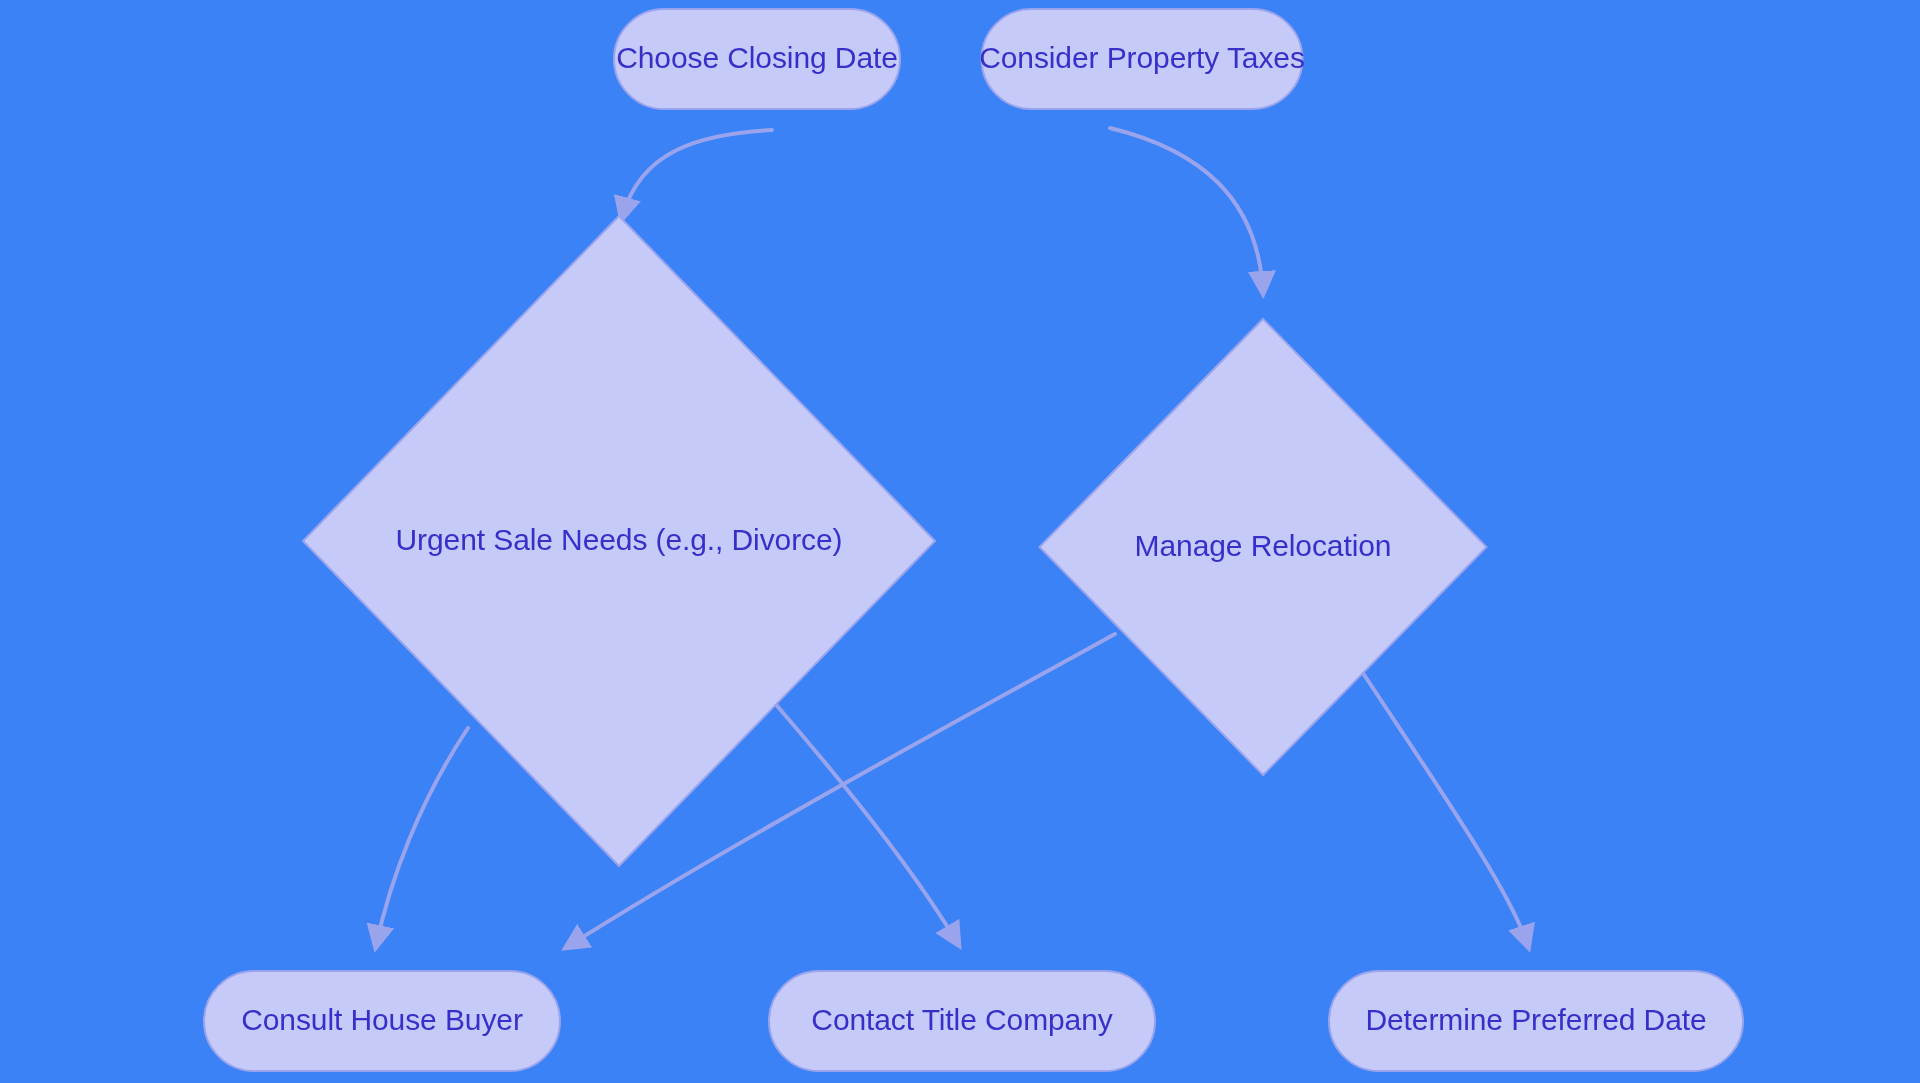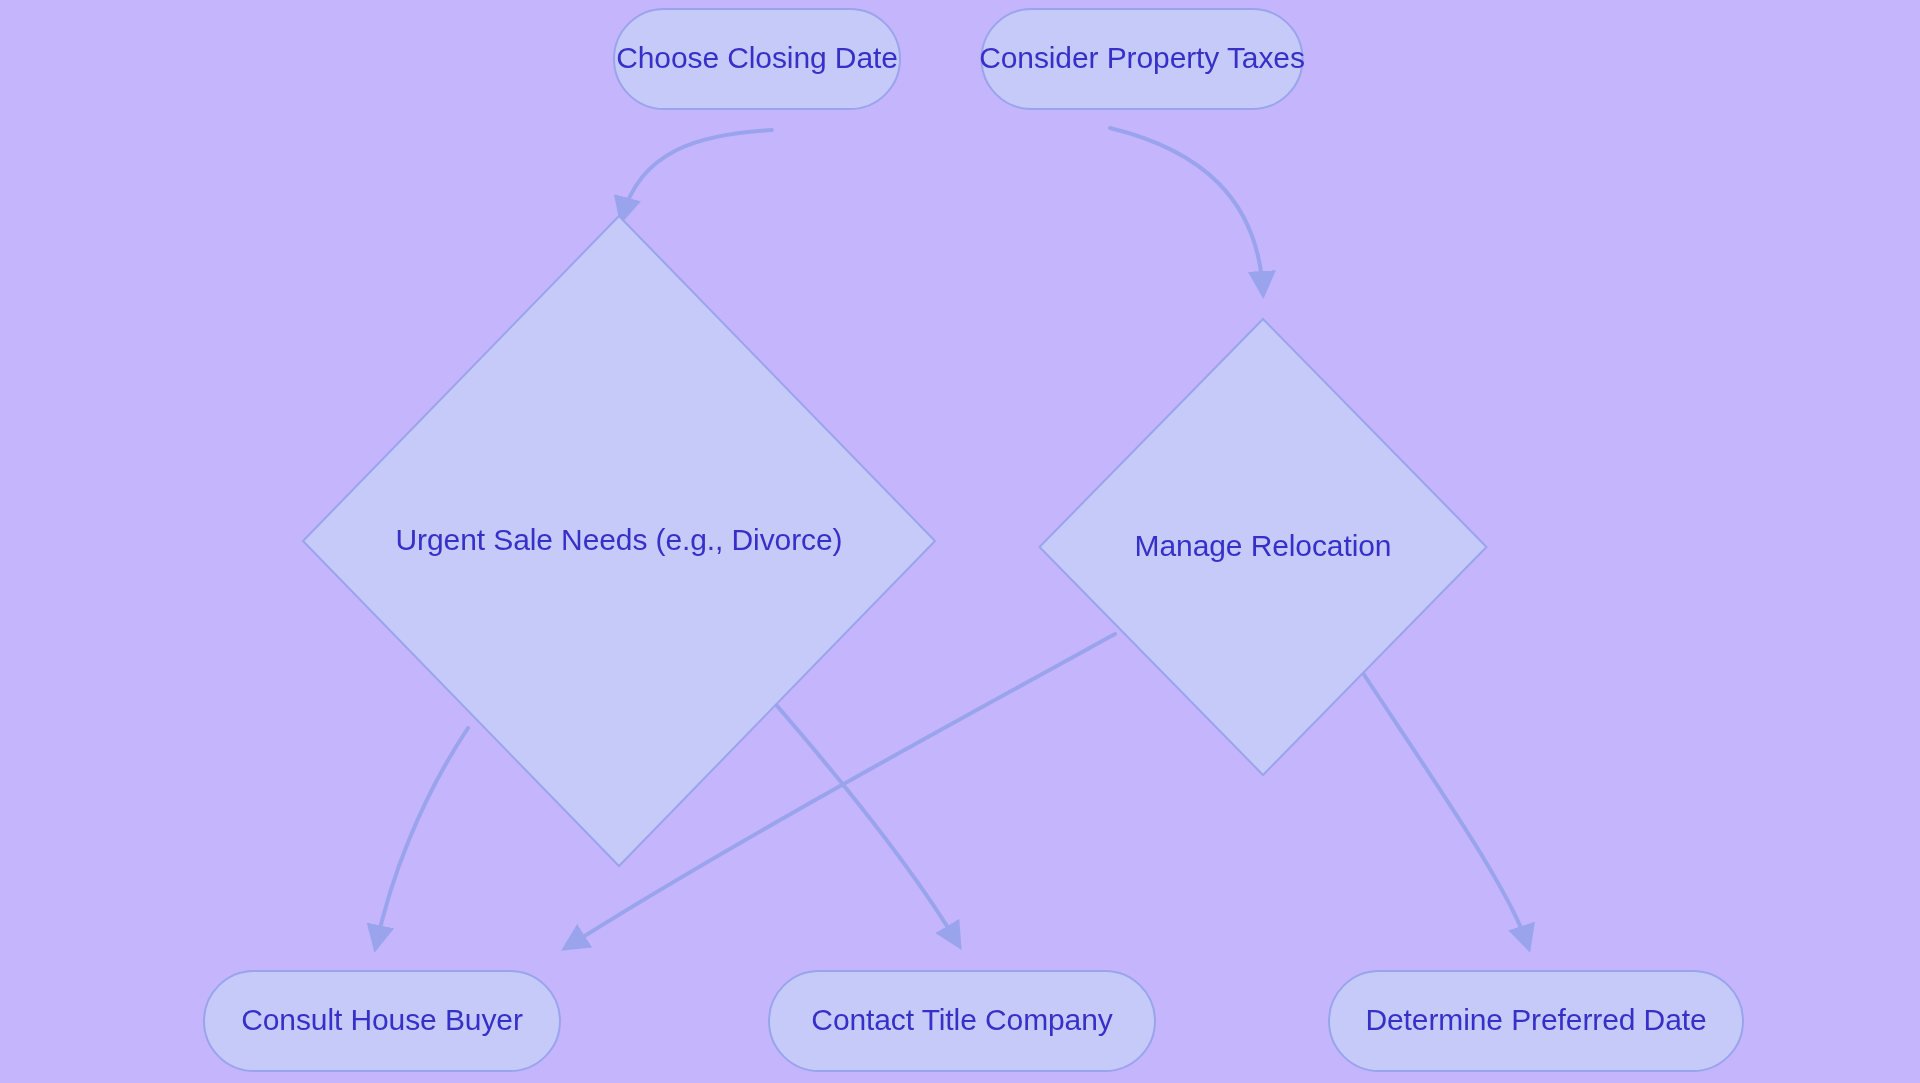--- a/index.html
+++ b/index.html
@@ -8,21 +8,21 @@
     padding: 0;
     background: #ffffff;
   }
   body {
     font-family: "Liberation Sans", sans-serif;
   }
   #diagram-root {
     position: relative;
     width: 1920px;
     height: 1083px;
-    background: #c4b5fd;
+    background: #3b82f6;
     overflow: hidden;
   }
   #flow-svg {
     position: absolute;
     left: 0;
     top: 0;
     width: 1920px;
     height: 1083px;
   }
   .node-label {

